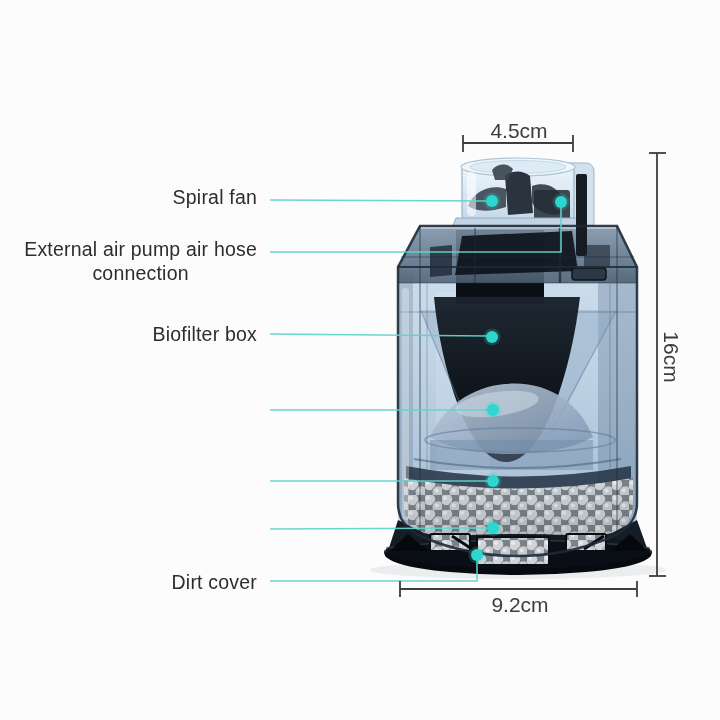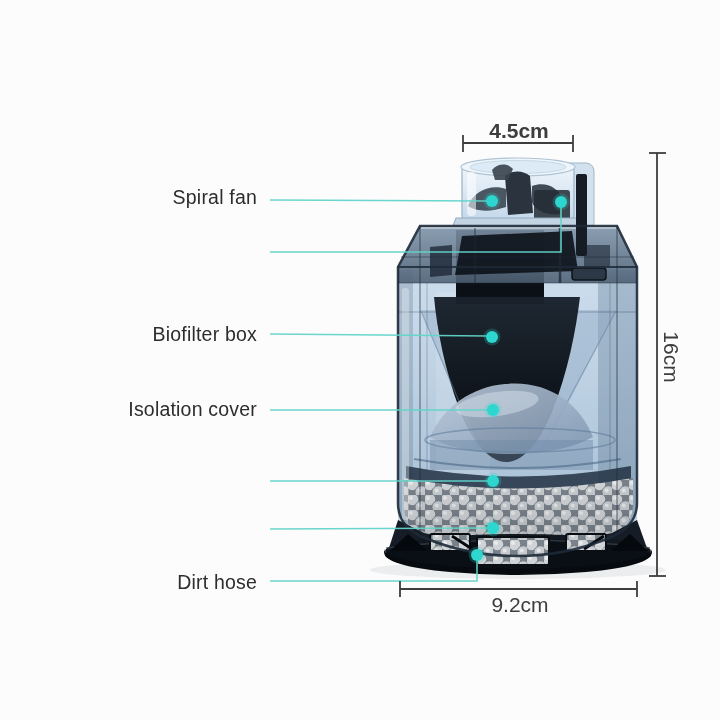--- a/index.html
+++ b/index.html
@@ -14,21 +14,21 @@
   .callout-label{
     position:absolute;right:463px;text-align:center;
     font-size:19.5px;line-height:24px;letter-spacing:.2px;
     color:var(--label-text,#2d2d2d);white-space:nowrap;
   }
   .callout-label span{display:block;}
   .dim-text{
     position:absolute;font-size:21px;line-height:26px;
     color:var(--dimension,#3d3d3d);white-space:nowrap;
   }
-  .dim-text.top{left:519px;top:118px;transform:translateX(-50%);font-weight:bold;}
+  .dim-text.top{left:519px;top:118px;transform:translateX(-50%);}
   .dim-text.bottom{left:520px;top:592px;transform:translateX(-50%);text-align:center;}
   .dim-text.right{left:671px;top:357px;transform:translate(-50%,-50%) rotate(90deg);}
   .leader-line-path{stroke:var(--leader-line,#62d4c9);stroke-width:1.6;fill:none;opacity:.95;}
   .callout-dot{fill:var(--callout-dot,#2dd6ce);}
   .callout-dot-halo{fill:var(--callout-dot,#2dd6ce);opacity:.22;}
   .dim-stroke{stroke:var(--dimension,#3d3d3d);stroke-width:1.8;fill:none;}
 </style>
 </head>
 <body>
 
@@ -222,27 +222,28 @@
         <line class="dim-stroke" x1="400" y1="589" x2="637" y2="589"></line>
         <line class="dim-stroke" x1="400" y1="581" x2="400" y2="597"></line>
         <line class="dim-stroke" x1="637" y1="581" x2="637" y2="597"></line>
       </g>
     </g>
   </svg>
 
   <div class="callout-label" style="top:185px">
     <span>Spiral fan</span>
   </div>
+  <div class="callout-label" style="top:237px">
+    <span>External air pump air hose</span>
+    <span>connection</span>
+  </div>
   <div class="callout-label" style="top:322px">
     <span>Biofilter box</span>
   </div>
-  <div class="callout-label" style="top:397px">
-    <span>Isolation cover</span>
-  </div>
   <div class="callout-label" style="top:570px">
-    <span>Dirt hose</span>
+    <span>Dirt cover</span>
   </div>
 
   <div class="dim-text top">4.5cm</div>
   <div class="dim-text right">16cm</div>
   <div class="dim-text bottom">9.2cm</div>
 
 </div>
 
 </body></html>

